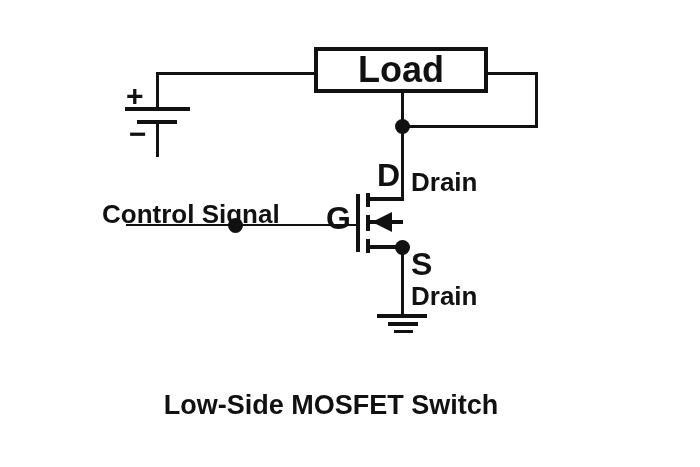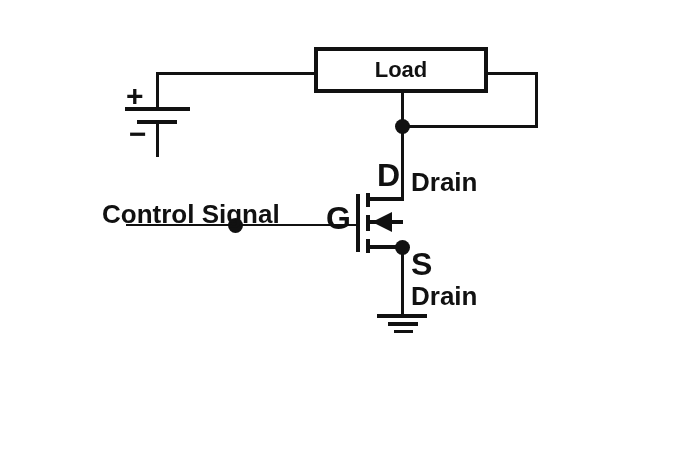--- a/index.html
+++ b/index.html
@@ -38,21 +38,21 @@
     align-items:center;
     justify-content:center;
     box-sizing:border-box;
   }
   .lbl{
     position:absolute;
     color:var(--line);
     white-space:nowrap;
     line-height:1;
   }
-  .load-text{ font-size:22px; font-weight:600; }
+  .load-text{ font-size:36px; font-weight:600; }
   .pin-letter{ font-size:32px; font-weight:600; }
   .word-label{ font-size:26px; font-weight:700; }
   .sign{ font-size:30px; font-weight:600; }
   .gnd-label{ font-size:25px; font-weight:600; }
   .title{
     font-size:27px;
     font-weight:bold;
     transform:translateX(-50%);
   }
   .arrow-left{
@@ -106,14 +106,15 @@
   <div class="lbl pin-letter" style="left:377px; top:159px;">D</div>
   <div class="lbl word-label" style="left:411px; top:169px;">Drain</div>
   <div class="lbl pin-letter" style="left:411px; top:248px;">S</div>
   <div class="lbl word-label" style="left:411px; top:283px;">Drain</div>
 
   <div class="wire" style="left:401px; top:248px; width:3px; height:68px;"></div>
   <div class="wire" style="left:377px; top:314px; width:50px; height:4px;"></div>
   <div class="wire" style="left:388px; top:322px; width:30px; height:4px;"></div>
   <div class="wire" style="left:394px; top:330px; width:19px; height:3px;"></div>
 
+  <div class="lbl title" style="left:331px; top:392px;">Low-Side MOSFET Switch</div>
 
 </div>
 
 </body></html>

